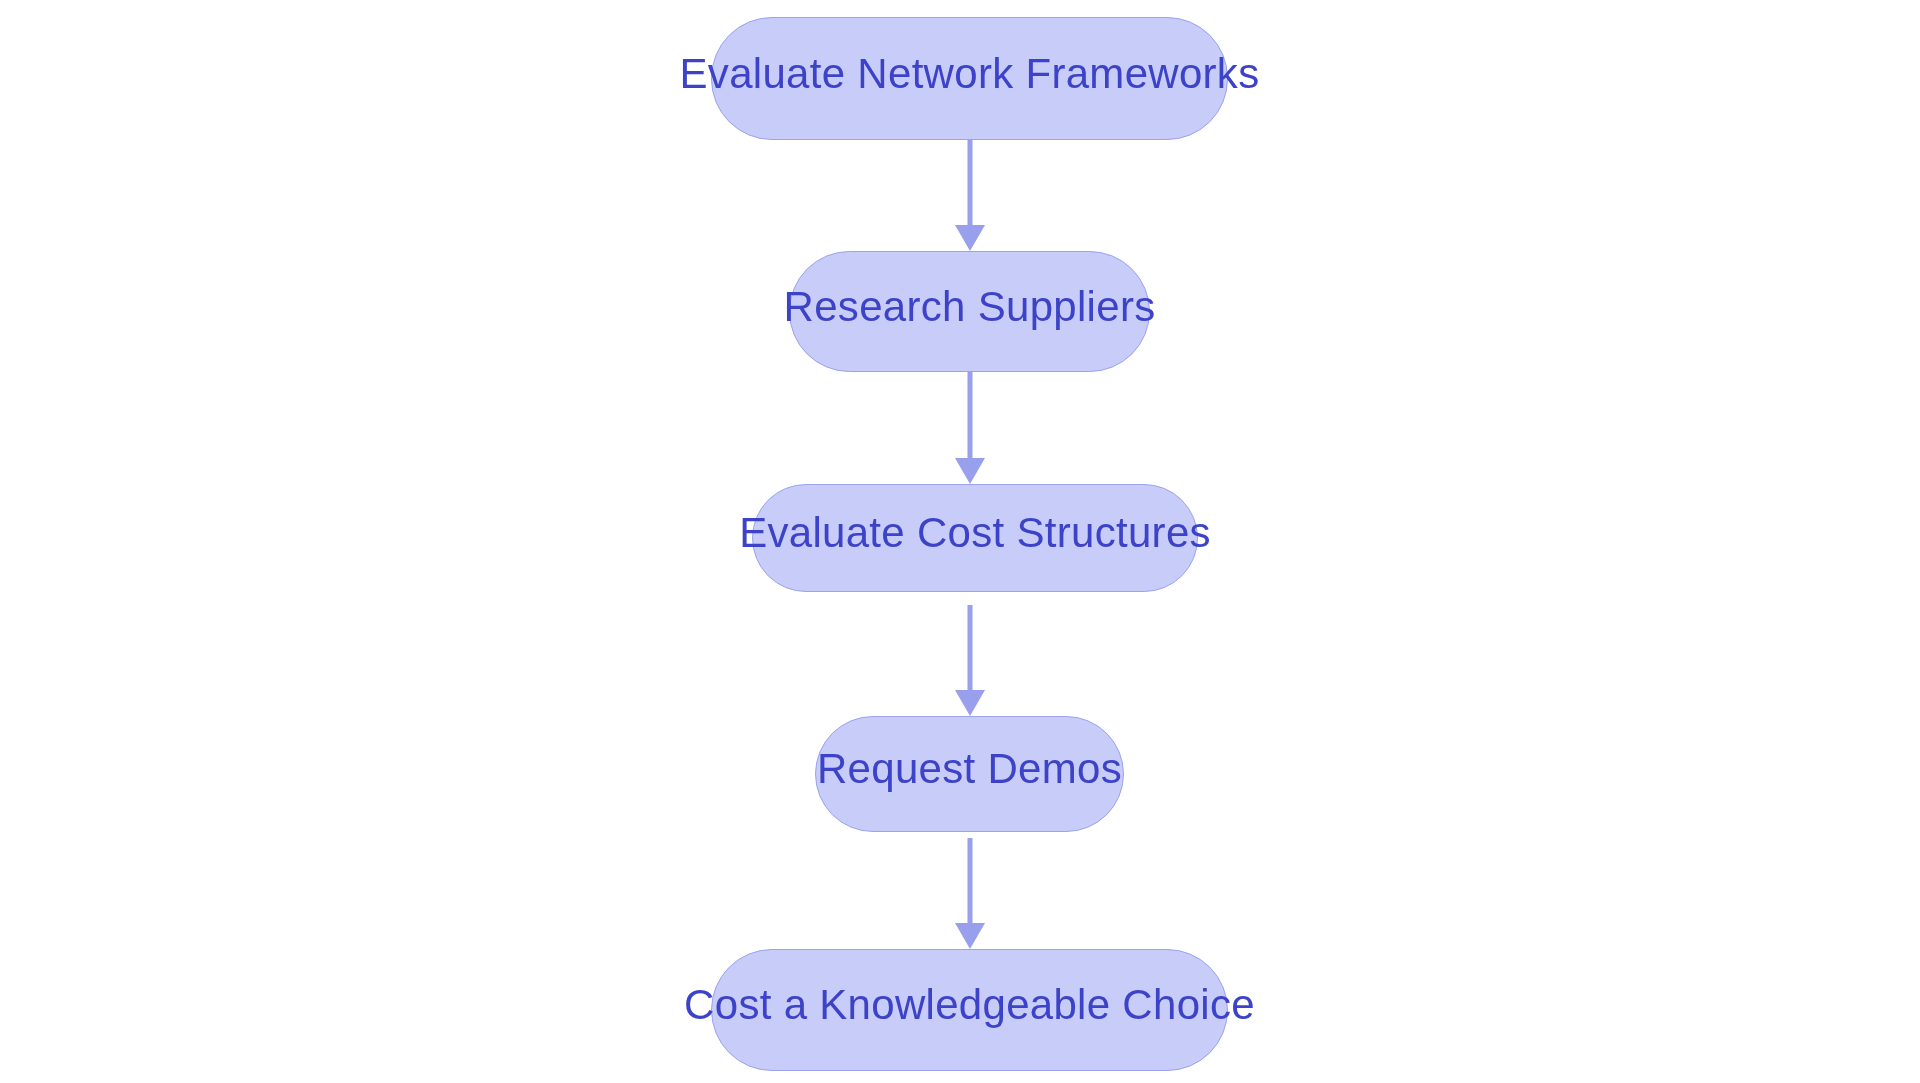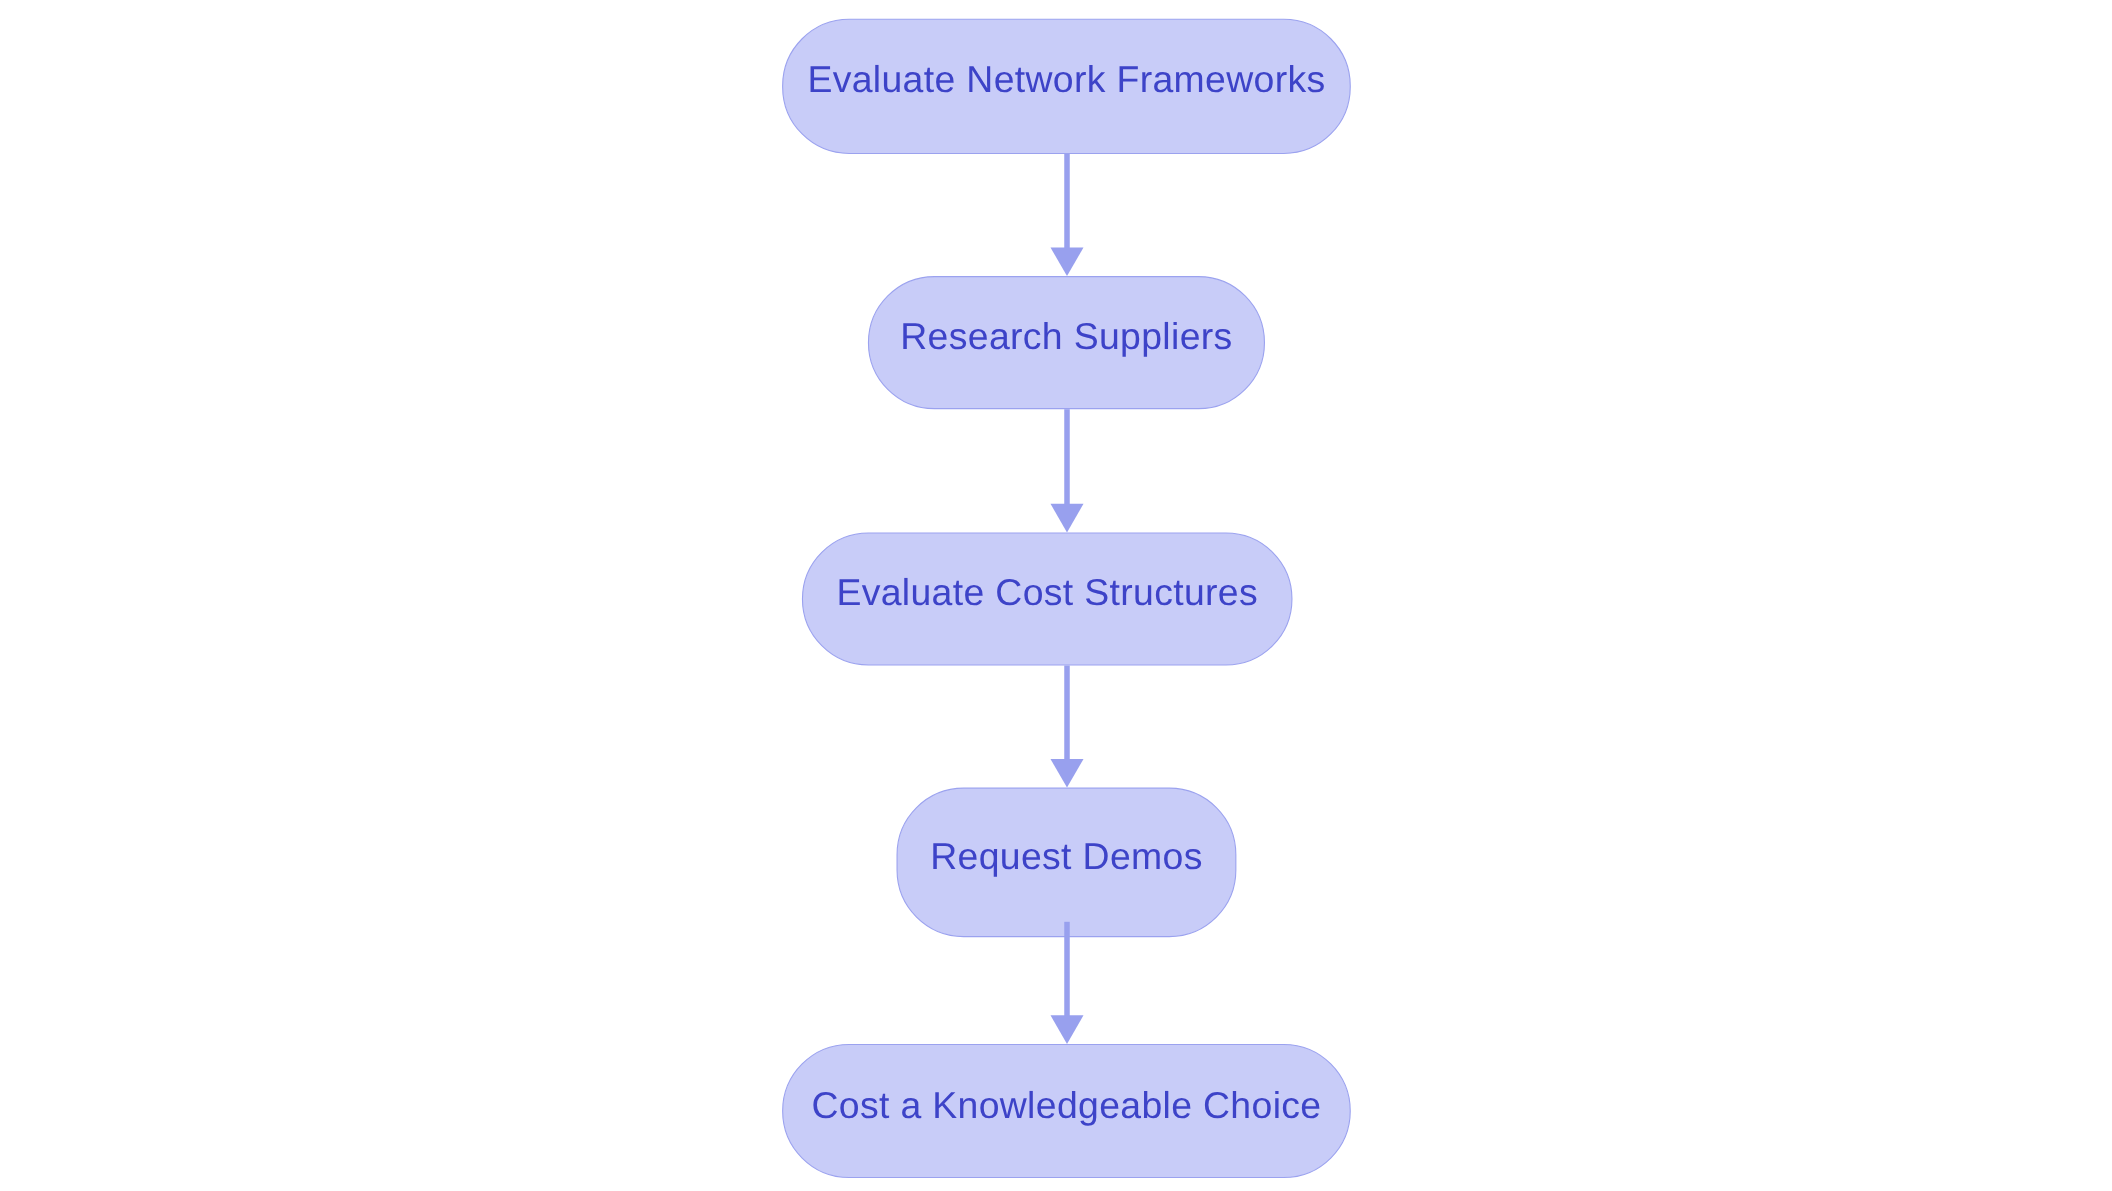--- a/index.html
+++ b/index.html
@@ -26,30 +26,30 @@
     background: var(--node-fill);
     border: 1.5px solid var(--node-border);
     display: flex;
     align-items: center;
     justify-content: center;
   }
   .flow-node .label {
     position: relative;
     top: -5px;
     color: var(--node-text);
-    font-size: 34px;
+    font-size: 42px;
     font-weight: 400;
     letter-spacing: 0.3px;
     white-space: nowrap;
   }
   
   .node-1 { left: 711px; top: 17px;  width: 517px; height: 123px; }
   .node-2 { left: 789px; top: 251px; width: 361px; height: 121px; justify-content: center; }
-  .node-3 { left: 729px; top: 484px; width: 446px; height: 121px; }
-  .node-4 { left: 815px; top: 716px; width: 309px; height: 136px; }
+  .node-3 { left: 752px; top: 484px; width: 446px; height: 108px; }
+  .node-4 { left: 815px; top: 716px; width: 309px; height: 116px; }
   .node-5 { left: 711px; top: 949px; width: 517px; height: 122px; }
 
   .connector {
     position: absolute;
     left: 953px;
     width: 34px;
   }
   .conn-1 { top: 140px; height: 111px; }
   .conn-2 { top: 372px; height: 112px; }
   .conn-3 { top: 605px; height: 111px; }

